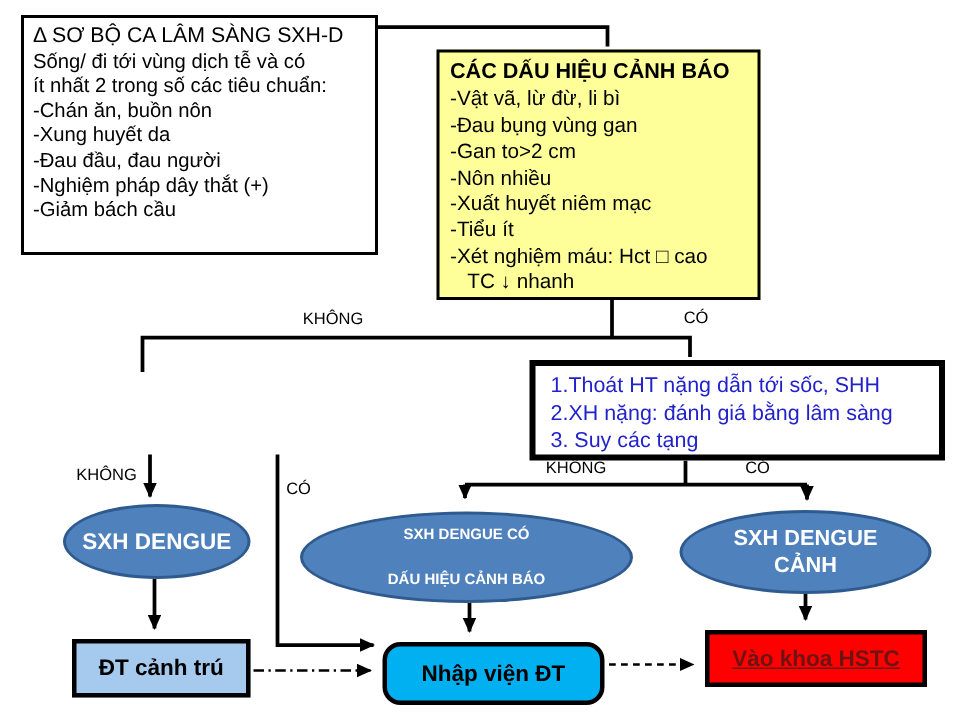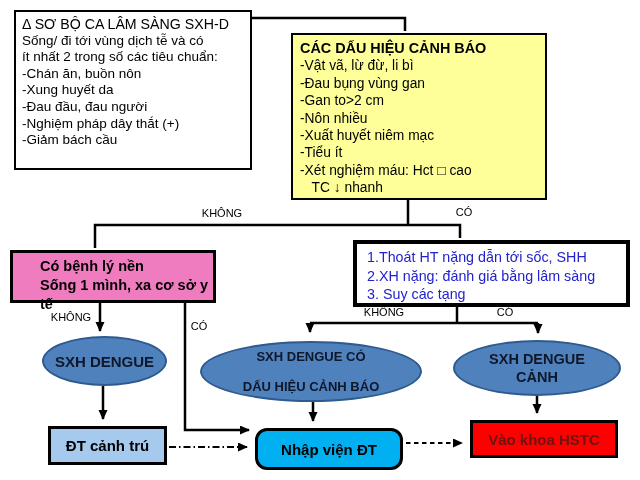--- a/index.html
+++ b/index.html
@@ -24,21 +24,21 @@
   .box-preliminary {
     left: 14px; top: 10px; width: 238px; height: 160px;
     background: #ffffff; border: 2px solid #000;
     padding: 4px 5px 0 6px;
     font-size: 13.5px; line-height: 16.6px;
   }
   .box-preliminary .title { font-weight: normal; font-size: 14.2px; }
 
   
   .box-warning {
-    left: 291px; top: 33px; width: 256px; height: 167px;
+    left: 291px; top: 33px; width: 216px; height: 167px;
     background: #FFFF99; border: 2px solid #000;
     padding: 5px 4px 0 7px;
     font-size: 13.8px; line-height: 17.4px;
   }
   .box-warning .title { font-weight: bold; font-size: 14.4px; }
 
   
   .box-comorbidity {
     left: 10px; top: 250px; width: 206px; height: 53px;
     background: #F07CC0; border: 3px solid #000;
@@ -51,34 +51,34 @@
     left: 353px; top: 240px; width: 277px; height: 67px;
     background: #ffffff; border: 4px solid #000;
     padding: 4px 0 0 10px;
     color: #2222CC; font-weight: normal; font-size: 14.3px; line-height: 18.6px;
   }
 
   
   .ellipse {
     background: #4F81BD; border: 2px solid #2E5A8E; border-radius: 50%;
     display: flex; flex-direction: column; align-items: center; justify-content: center;
-    font-weight: bold; text-align: center; color: #0f172a;
+    font-weight: bold; text-align: center; color: #ffffff;
   }
   .ellipse-dengue  { left: 42px;  top: 336px; width: 125px; height: 50px; font-size: 15px; }
-  .ellipse-warning { left: 200px; top: 341px; width: 222px; height: 61px; font-size: 13px; line-height: 18px; gap: 12px; }
+  .ellipse-warning { left: 200px; top: 341px; width: 222px; height: 61px; font-size: 10px; line-height: 18px; gap: 12px; }
   .ellipse-severe  { left: 453px; top: 340px; width: 168px; height: 56px; font-size: 14.5px; line-height: 18px; }
 
   
   .outcome {
     display: flex; align-items: center; justify-content: center;
     font-weight: bold; font-size: 15px; border: 3px solid #000;
   }
   .box-outpatient { left: 48px;  top: 426px; width: 119px; height: 39px; background: #A6CAEE; }
   .box-admit     { left: 255px; top: 428px; width: 148px; height: 42px; background: #00B0F0; border-radius: 12px; }
-  .box-icu       { left: 470px; top: 420px; width: 148px; height: 38px; background: #FF0000; color: #6E1212; }
+  .box-icu       { left: 470px; top: 420px; width: 148px; height: 38px; background: #FF0000; color: #6E1212; text-decoration: underline; }
 
   
   .branch-label {
     position: absolute; transform: translate(-50%, -50%);
     font-size: 11px; color: #000; white-space: nowrap;
   }
 </style>
 </head>
 <body>
 
@@ -128,24 +128,20 @@
     <div class="line">-Vật vã, lừ đừ, li bì</div>
     <div class="line">-Đau bụng vùng gan</div>
     <div class="line">-Gan to&gt;2 cm</div>
     <div class="line">-Nôn nhiều</div>
     <div class="line">-Xuất huyết niêm mạc</div>
     <div class="line">-Tiểu ít</div>
     <div class="line">-Xét nghiệm máu: Hct □ cao</div>
     <div class="line">   TC ↓ nhanh</div>
   </div>
 
-  <div class="node box-comorbidity">
-    <div class="line">Có bệnh lý nền</div>
-    <div class="line">Sống 1 mình, xa cơ sở y tế</div>
-  </div>
 
   <div class="node box-severe">
     <div class="line">1.Thoát HT nặng dẫn tới sốc, SHH</div>
     <div class="line">2.XH nặng: đánh giá bằng lâm sàng</div>
     <div class="line">3. Suy các tạng</div>
   </div>
 
   <span class="branch-label" style="left:222px; top:213px;">KHÔNG</span>
   <span class="branch-label" style="left:464px; top:212px;">CÓ</span>
   <span class="branch-label" style="left:71px; top:317px;">KHÔNG</span>

